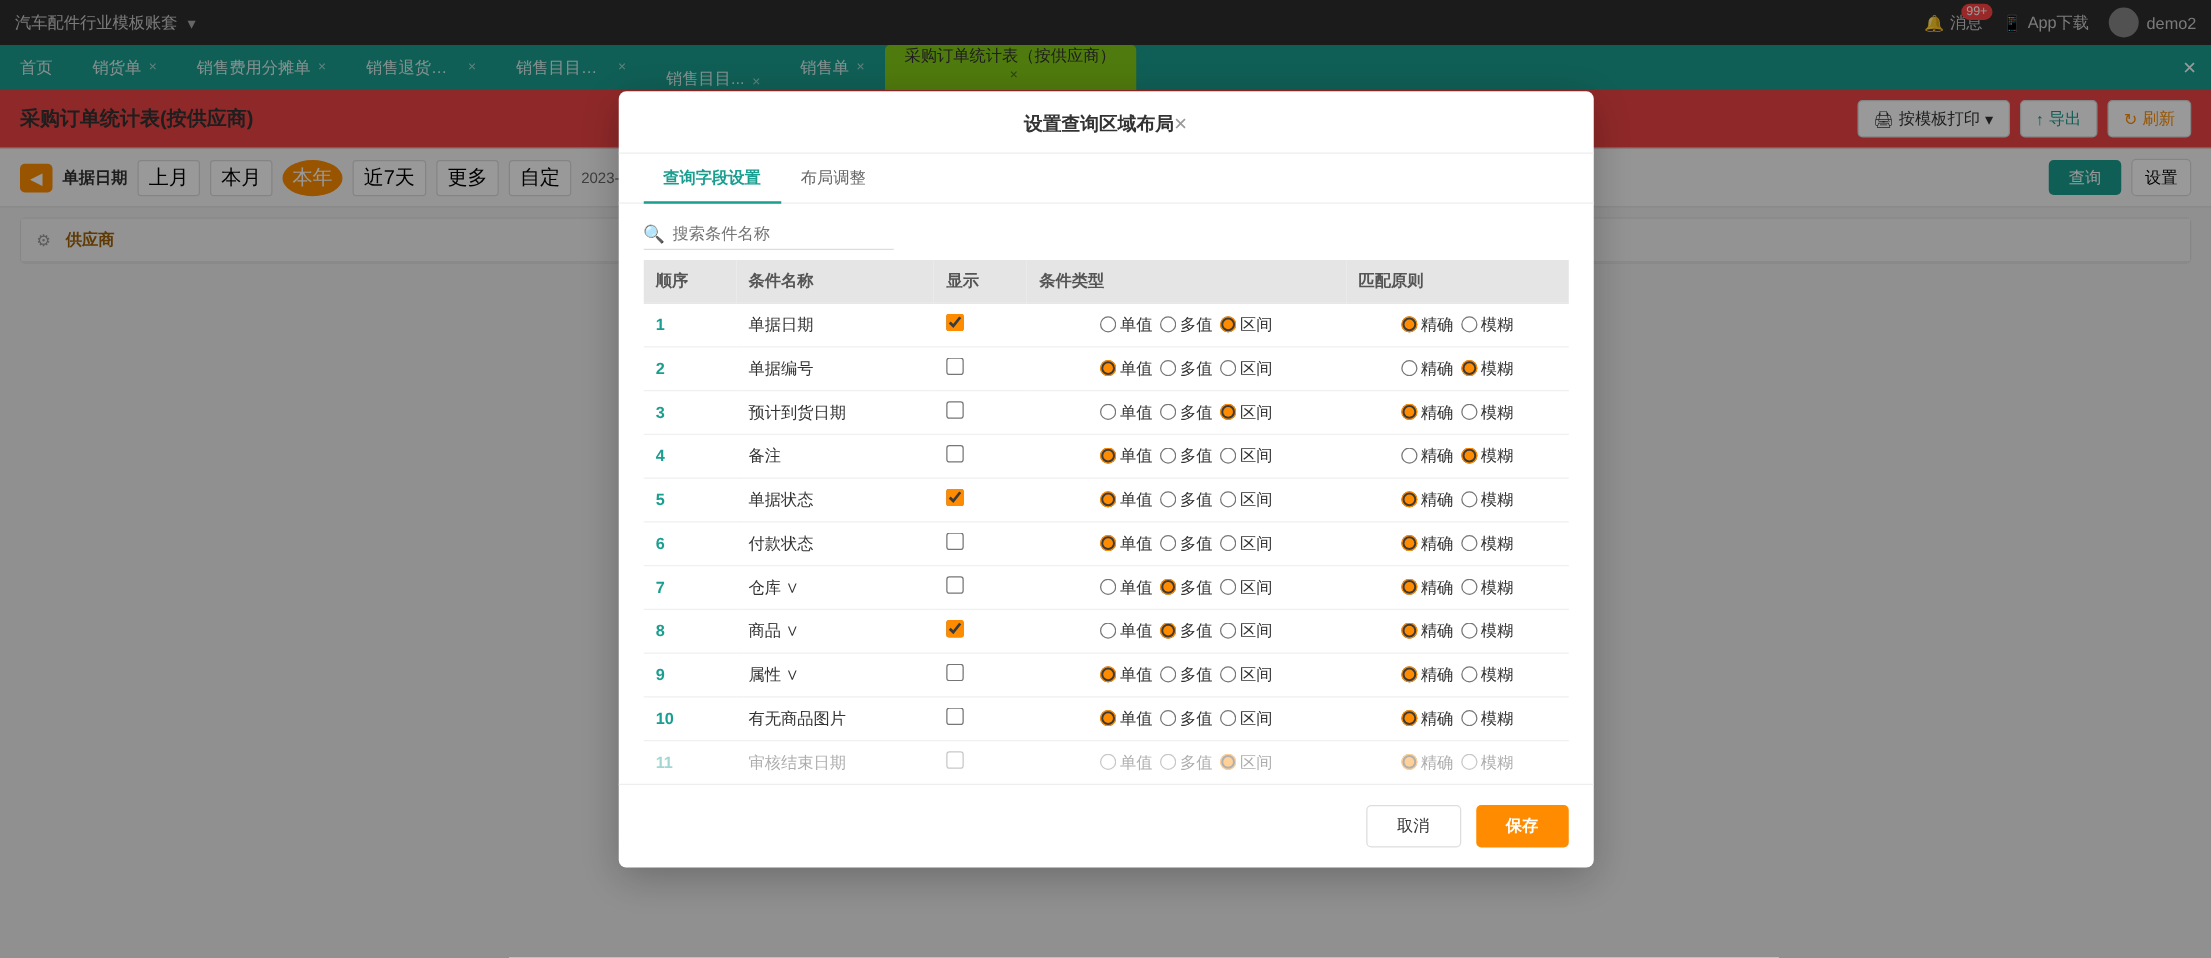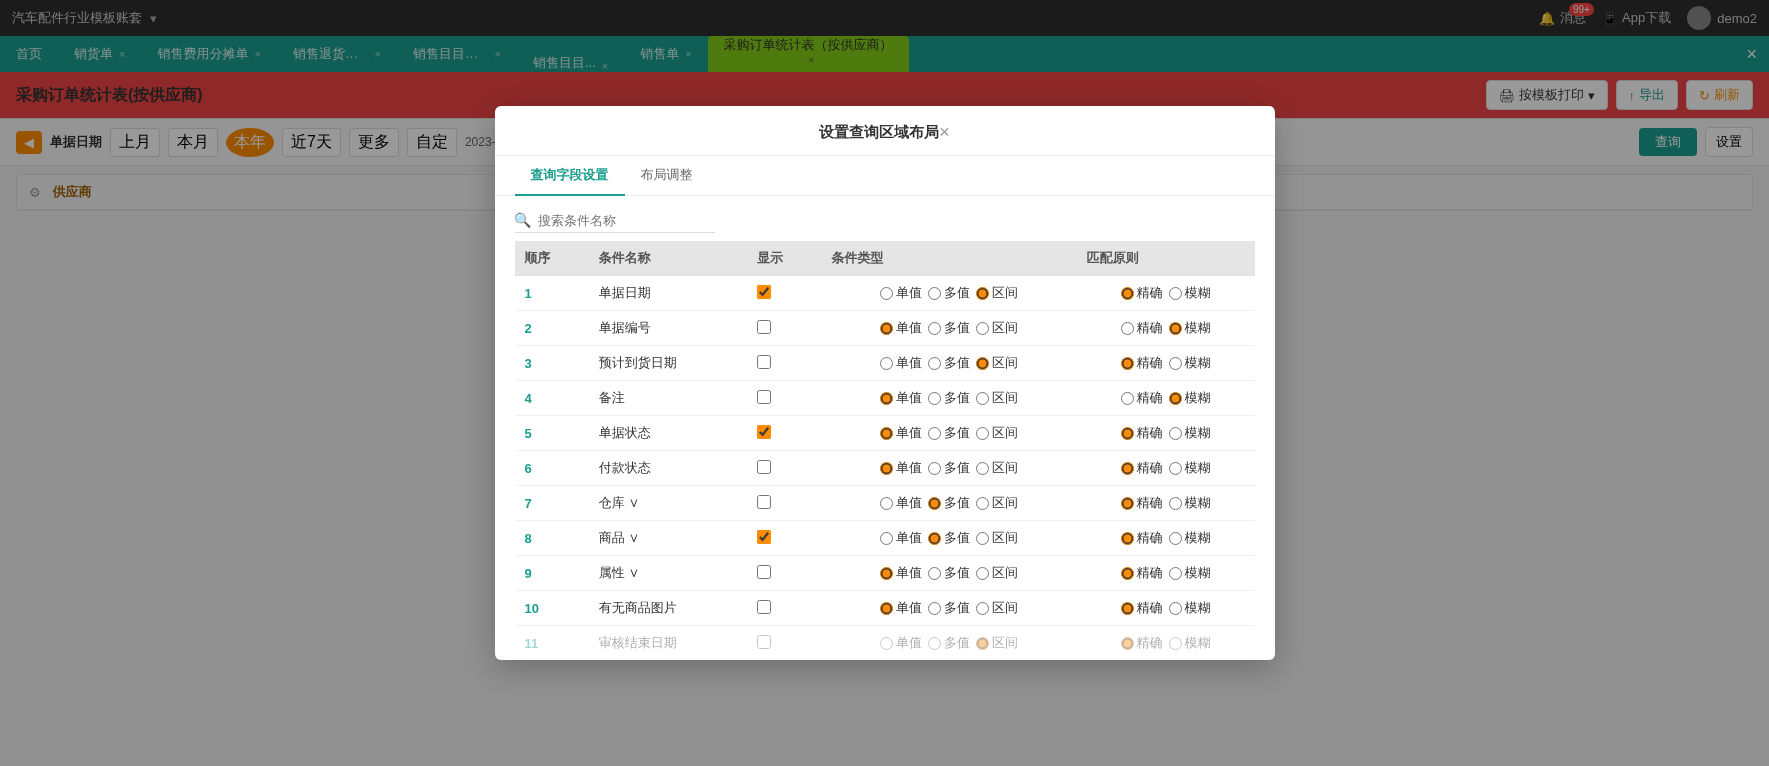--- a/index.html
+++ b/index.html
@@ -767,14 +767,18 @@
                     <input type="radio" name="match-10" style="">
                     <span>模糊</span>
                   </label>
                 </div>
               </td>
             </tr>
           </tbody>
       </table>
     </div>
 
+    <div class="dialog-footer">
+      <button class="btn-cancel">取消</button>
+      <button class="btn-save">保存</button>
+    </div>
   </div>
 </div>
 
 </body></html>

